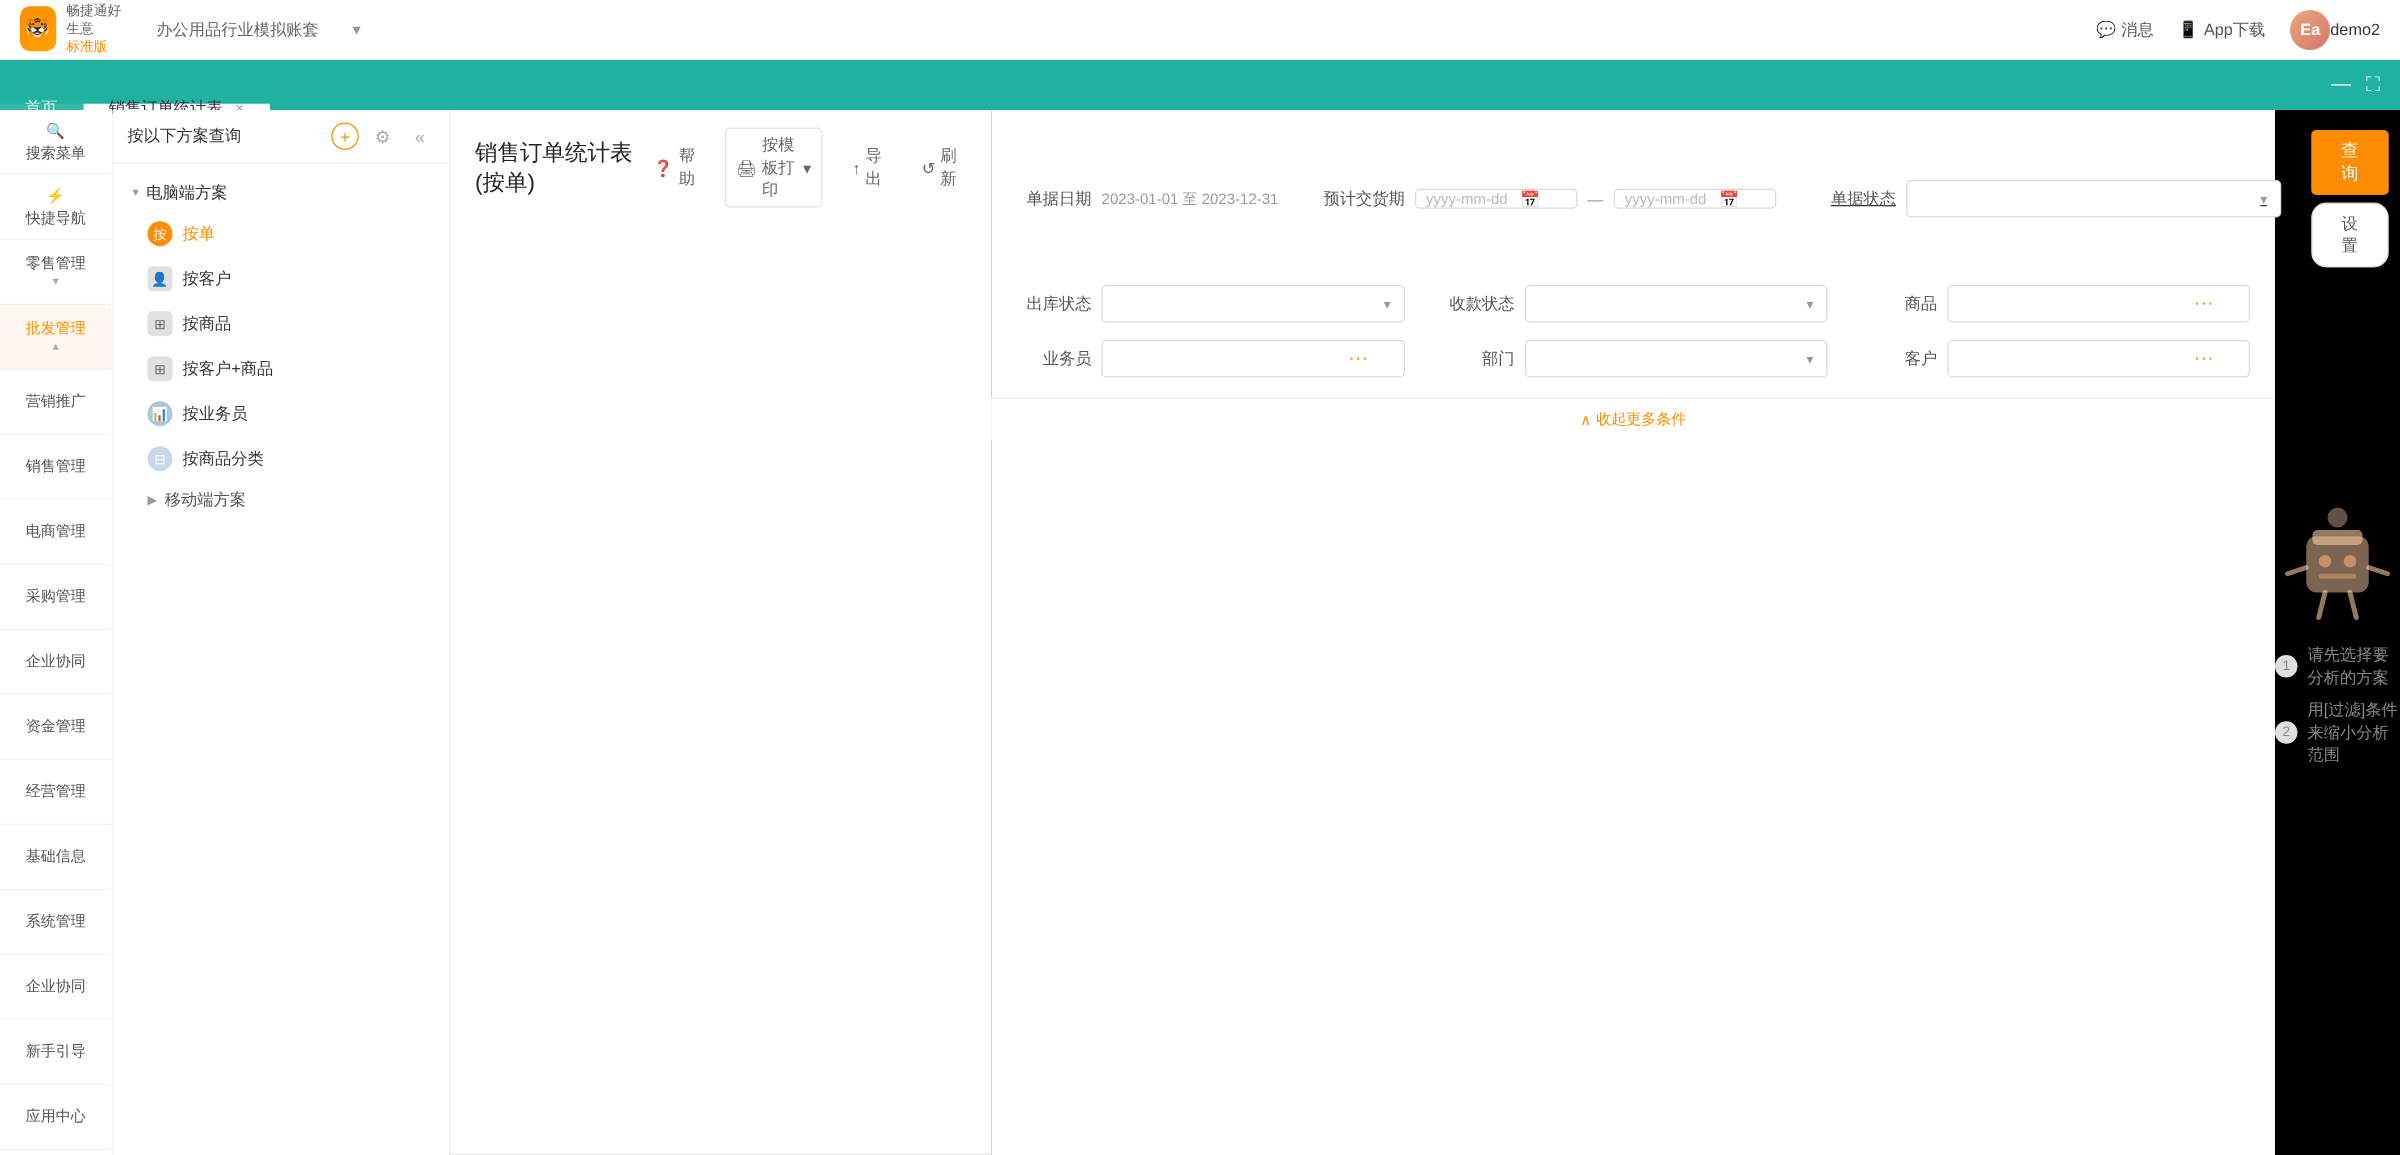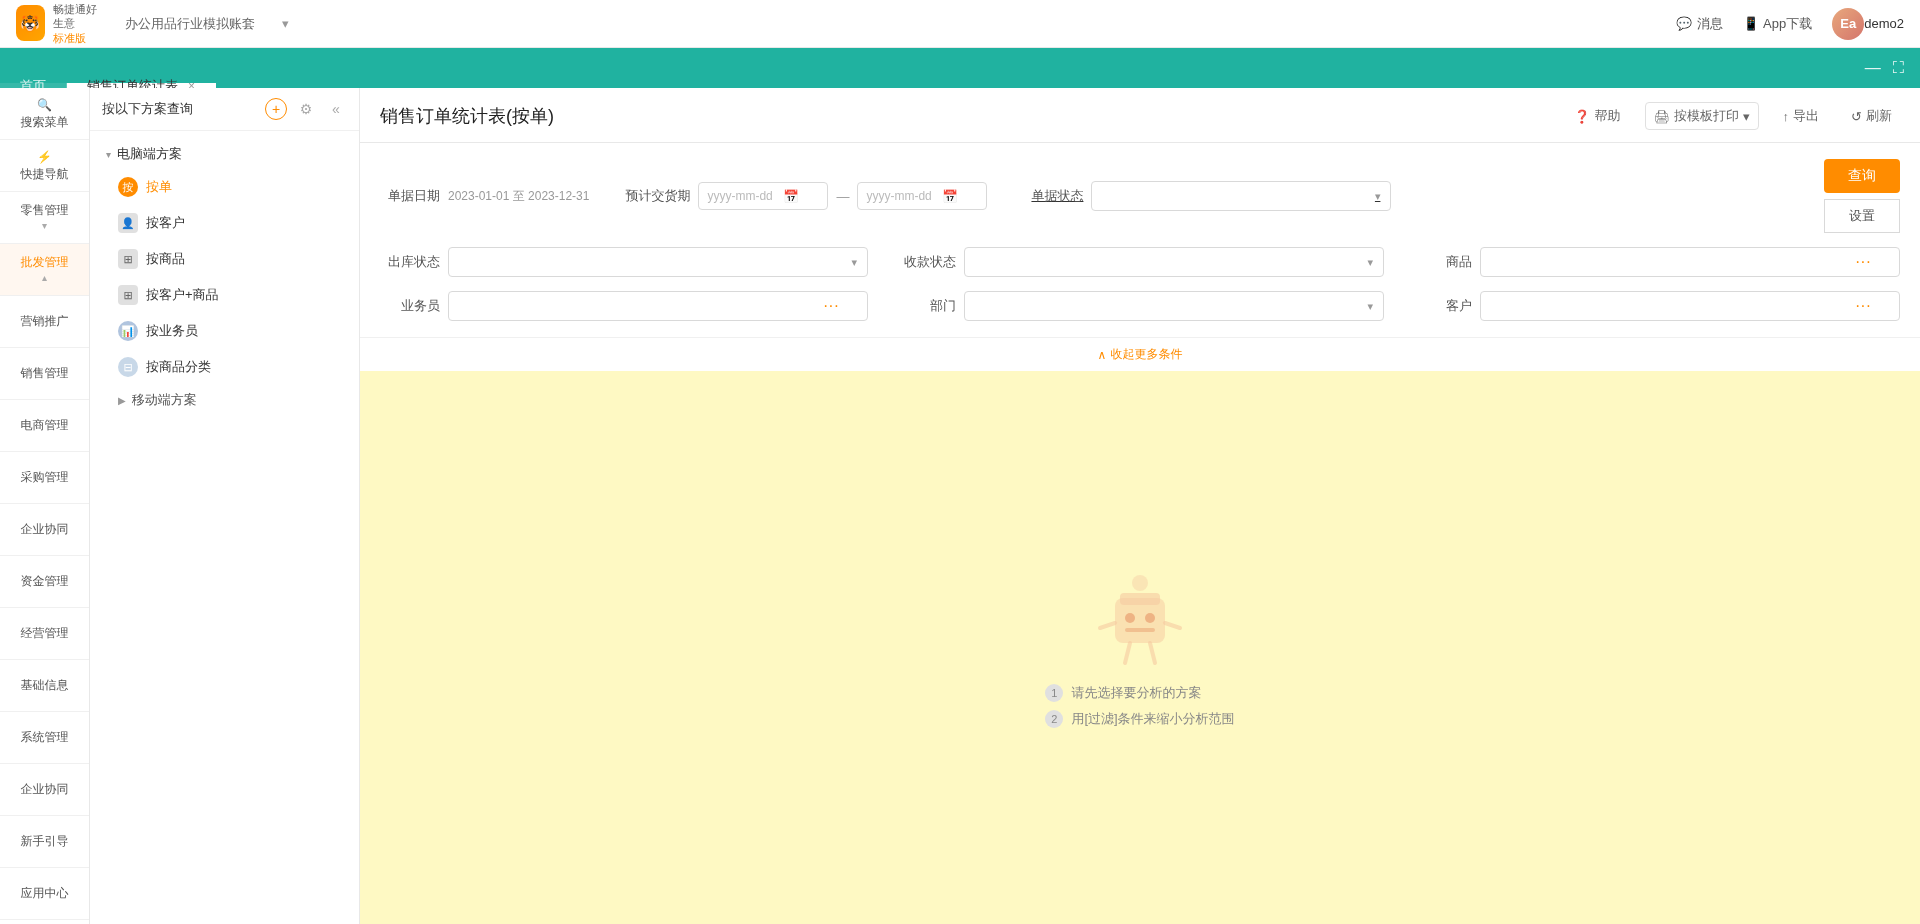--- a/index.html
+++ b/index.html
@@ -235,24 +235,24 @@
       padding: 6px 16px 6px 28px;
       cursor: pointer;
       gap: 6px;
       font-size: 13px;
       color: #555;
     }
 
     
     .right-panel {
       flex: 1;
-      background: #fef9c3;
+      background: #000000;
       overflow-y: auto;
       display: flex;
-      flex-direction: column;
+      flex-direction: row;
     }
 
     
     .page-header {
       background: #fff;
       padding: 14px 20px 0 20px;
       border-bottom: 1px solid #e8e8e8;
     }
     .page-header-top {
       display: flex;
@@ -305,21 +305,21 @@
       border: 1px solid #d9d9d9;
       border-radius: 4px;
       padding: 4px 28px 4px 8px;
       font-size: 12px;
       color: #ccc;
       width: 130px;
       position: relative;
       cursor: pointer;
       display: flex;
       align-items: center;
-      height: 28px;
+      height: 16px;
     }
     .date-input-placeholder { color: #bbb; font-size: 12px; }
     .date-input-icon { color: #ff8c00; font-size: 13px; margin-left: auto; }
     .date-separator { color: #999; }
     .filter-select-placeholder { color: #bbb; }
 
     .filter-input-with-dots {
       border: 1px solid #d9d9d9;
       border-radius: 4px;
       padding: 4px 28px 4px 10px;
@@ -356,21 +356,21 @@
       border-radius: 4px;
       padding: 8px 24px;
       font-size: 14px;
       cursor: pointer;
       font-weight: 500;
     }
     .settings-btn {
       background: #fff;
       color: #555;
       border: 1px solid #d9d9d9;
-      border-radius: 0;
+      border-radius: 12px;
       padding: 7px 20px;
       font-size: 13px;
       cursor: pointer;
     }
 
     .btn-group {
       display: flex;
       flex-direction: column;
       gap: 6px;
       margin-left: 8px;

